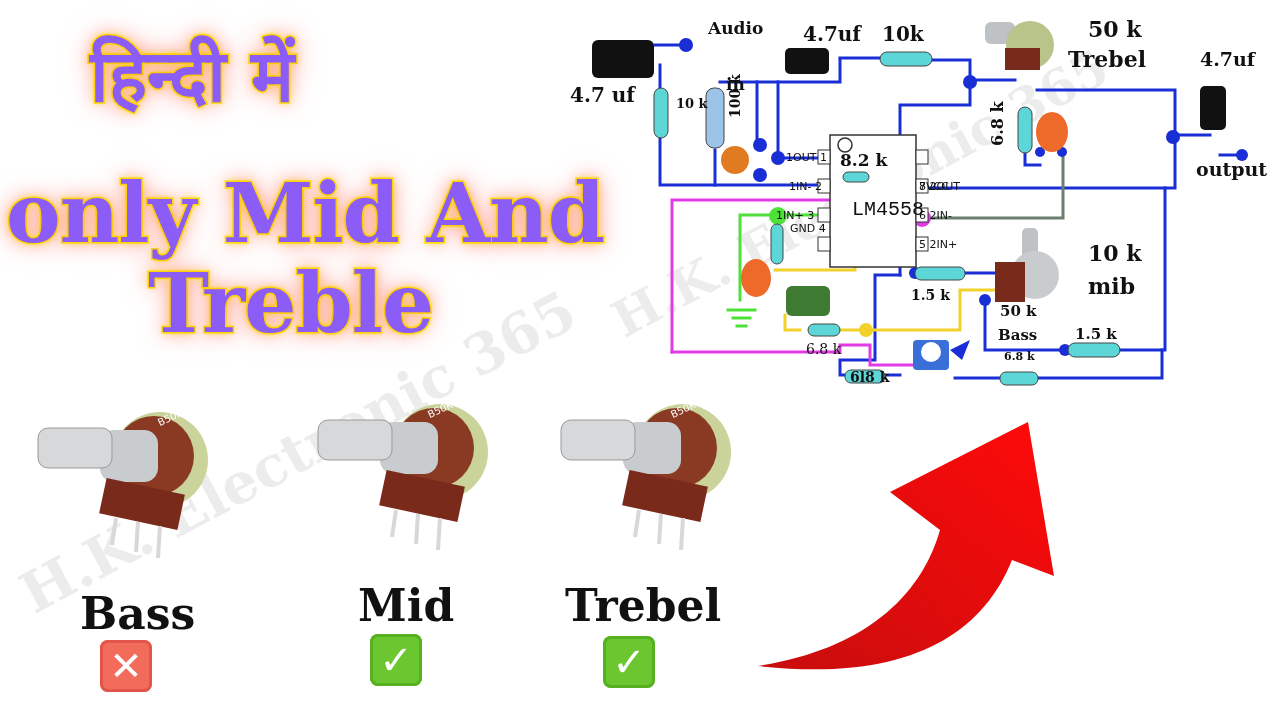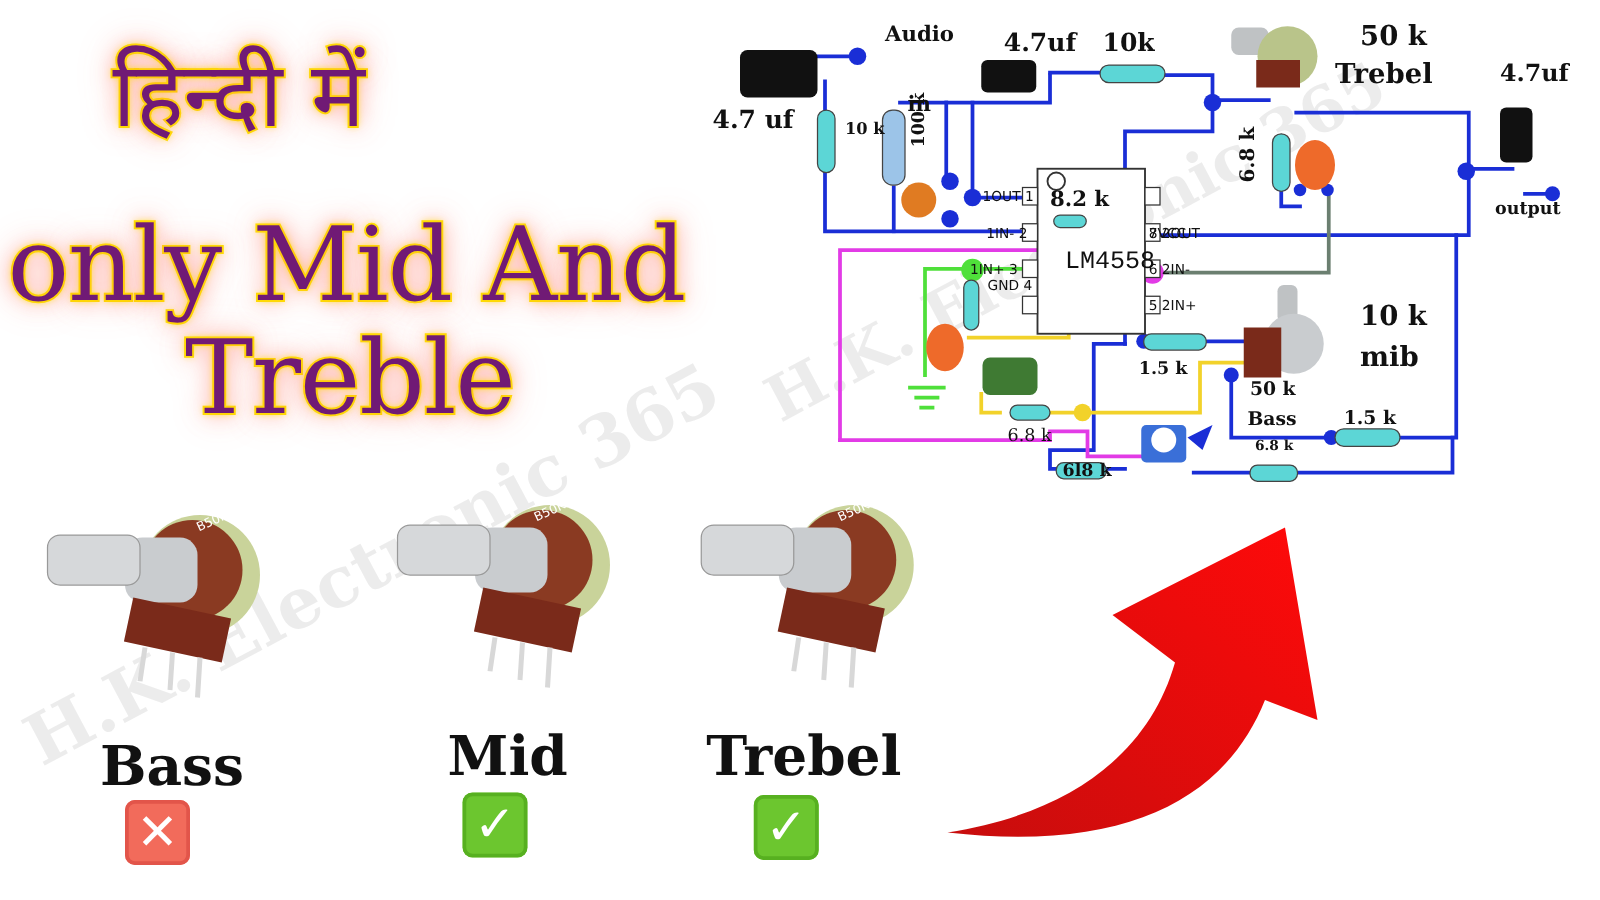--- a/index.html
+++ b/index.html
@@ -1,19 +1,19 @@
 <!DOCTYPE html>
 <html><head>
 <meta charset="utf-8">
 <style>
   html, body { margin:0; padding:0; }
   body { width:1280px; height:720px; background:#ffffff; position:relative; overflow:hidden; font-family:"DejaVu Serif", serif; }
   .abs { position:absolute; }
   .title-text {
-    font-family:"DejaVu Serif", serif; font-weight:normal; color:#701a75;
+    font-family:"DejaVu Serif", serif; font-weight:bold; color:#8b5cf6;
     -webkit-text-stroke: 3px #ffe600; paint-order: stroke fill;
     text-shadow: 0 0 6px #ffe600, 0 0 18px rgba(255,80,60,0.55), 0 0 30px rgba(255,120,100,0.35);
     white-space:nowrap; line-height:1;
   }
   .hindi { left:90px; top:40px; font-size:72px; font-family:"DejaVu Sans", sans-serif; }
   .line2 { left:6px; top:172px; font-size:82px; letter-spacing:-1px; }
   .line3 { left:148px; top:262px; font-size:82px; letter-spacing:-1px; }
   .lbl { font-family:"DejaVu Serif", serif; font-weight:bold; color:#111; white-space:nowrap; line-height:1; }
   .pin { font-family:"DejaVu Sans", sans-serif; font-size:11px; color:#111; }
   .watermark { font-family:"DejaVu Serif", serif; font-weight:bold; color:rgba(200,200,200,0.35); white-space:nowrap; transform-origin:left bottom; }
@@ -139,21 +139,21 @@
 <div class="abs lbl" style="left:726px; top:44px; font-size:17px;margin-top:32px;">in</div>
 <div class="abs lbl" style="left:570px; top:85px; font-size:20px;">4.7 uf</div>
 <div class="abs lbl" style="left:803px; top:24px; font-size:20px;">4.7uf</div>
 <div class="abs lbl" style="left:882px; top:24px; font-size:20px;">10k</div>
 <div class="abs lbl" style="left:676px; top:97px; font-size:13px;">10 k</div>
 <div class="abs lbl" style="left:728px; top:118px; font-size:14px; transform:rotate(-90deg); transform-origin:left top;">100 k</div>
 <div class="abs lbl" style="left:840px; top:152px; font-size:17px;">8.2 k</div>
 <div class="abs lbl" style="left:1088px; top:18px; font-size:22px;">50 k</div>
 <div class="abs lbl" style="left:1068px; top:48px; font-size:22px;">Trebel</div>
 <div class="abs lbl" style="left:1200px; top:50px; font-size:19px;">4.7uf</div>
-<div class="abs lbl" style="left:1196px; top:160px; font-size:14px;">output</div>
+<div class="abs lbl" style="left:1196px; top:160px; font-size:19px;">output</div>
 <div class="abs lbl" style="left:990px; top:146px; font-size:16px; transform:rotate(-90deg); transform-origin:left top;">6.8 k</div>
 <div class="abs lbl" style="left:1088px; top:242px; font-size:22px;">10 k</div>
 <div class="abs lbl" style="left:1088px; top:275px; font-size:22px;">mib</div>
 <div class="abs lbl" style="left:911px; top:288px; font-size:14px;">1.5 k</div>
 <div class="abs lbl" style="left:1000px; top:304px; font-size:15px;">50 k</div>
 <div class="abs lbl" style="left:998px; top:328px; font-size:15px;">Bass</div>
 <div class="abs lbl" style="left:1075px; top:327px; font-size:15px;">1.5 k</div>
 <div class="abs lbl" style="left:1004px; top:351px; font-size:11px;">6.8 k</div>
 <div class="abs lbl" style="left:806px; top:342px; font-size:14px; font-weight:normal;">6.8 k</div>
 <div class="abs lbl" style="left:850px; top:370px; font-size:14px;">6l8 k</div>

